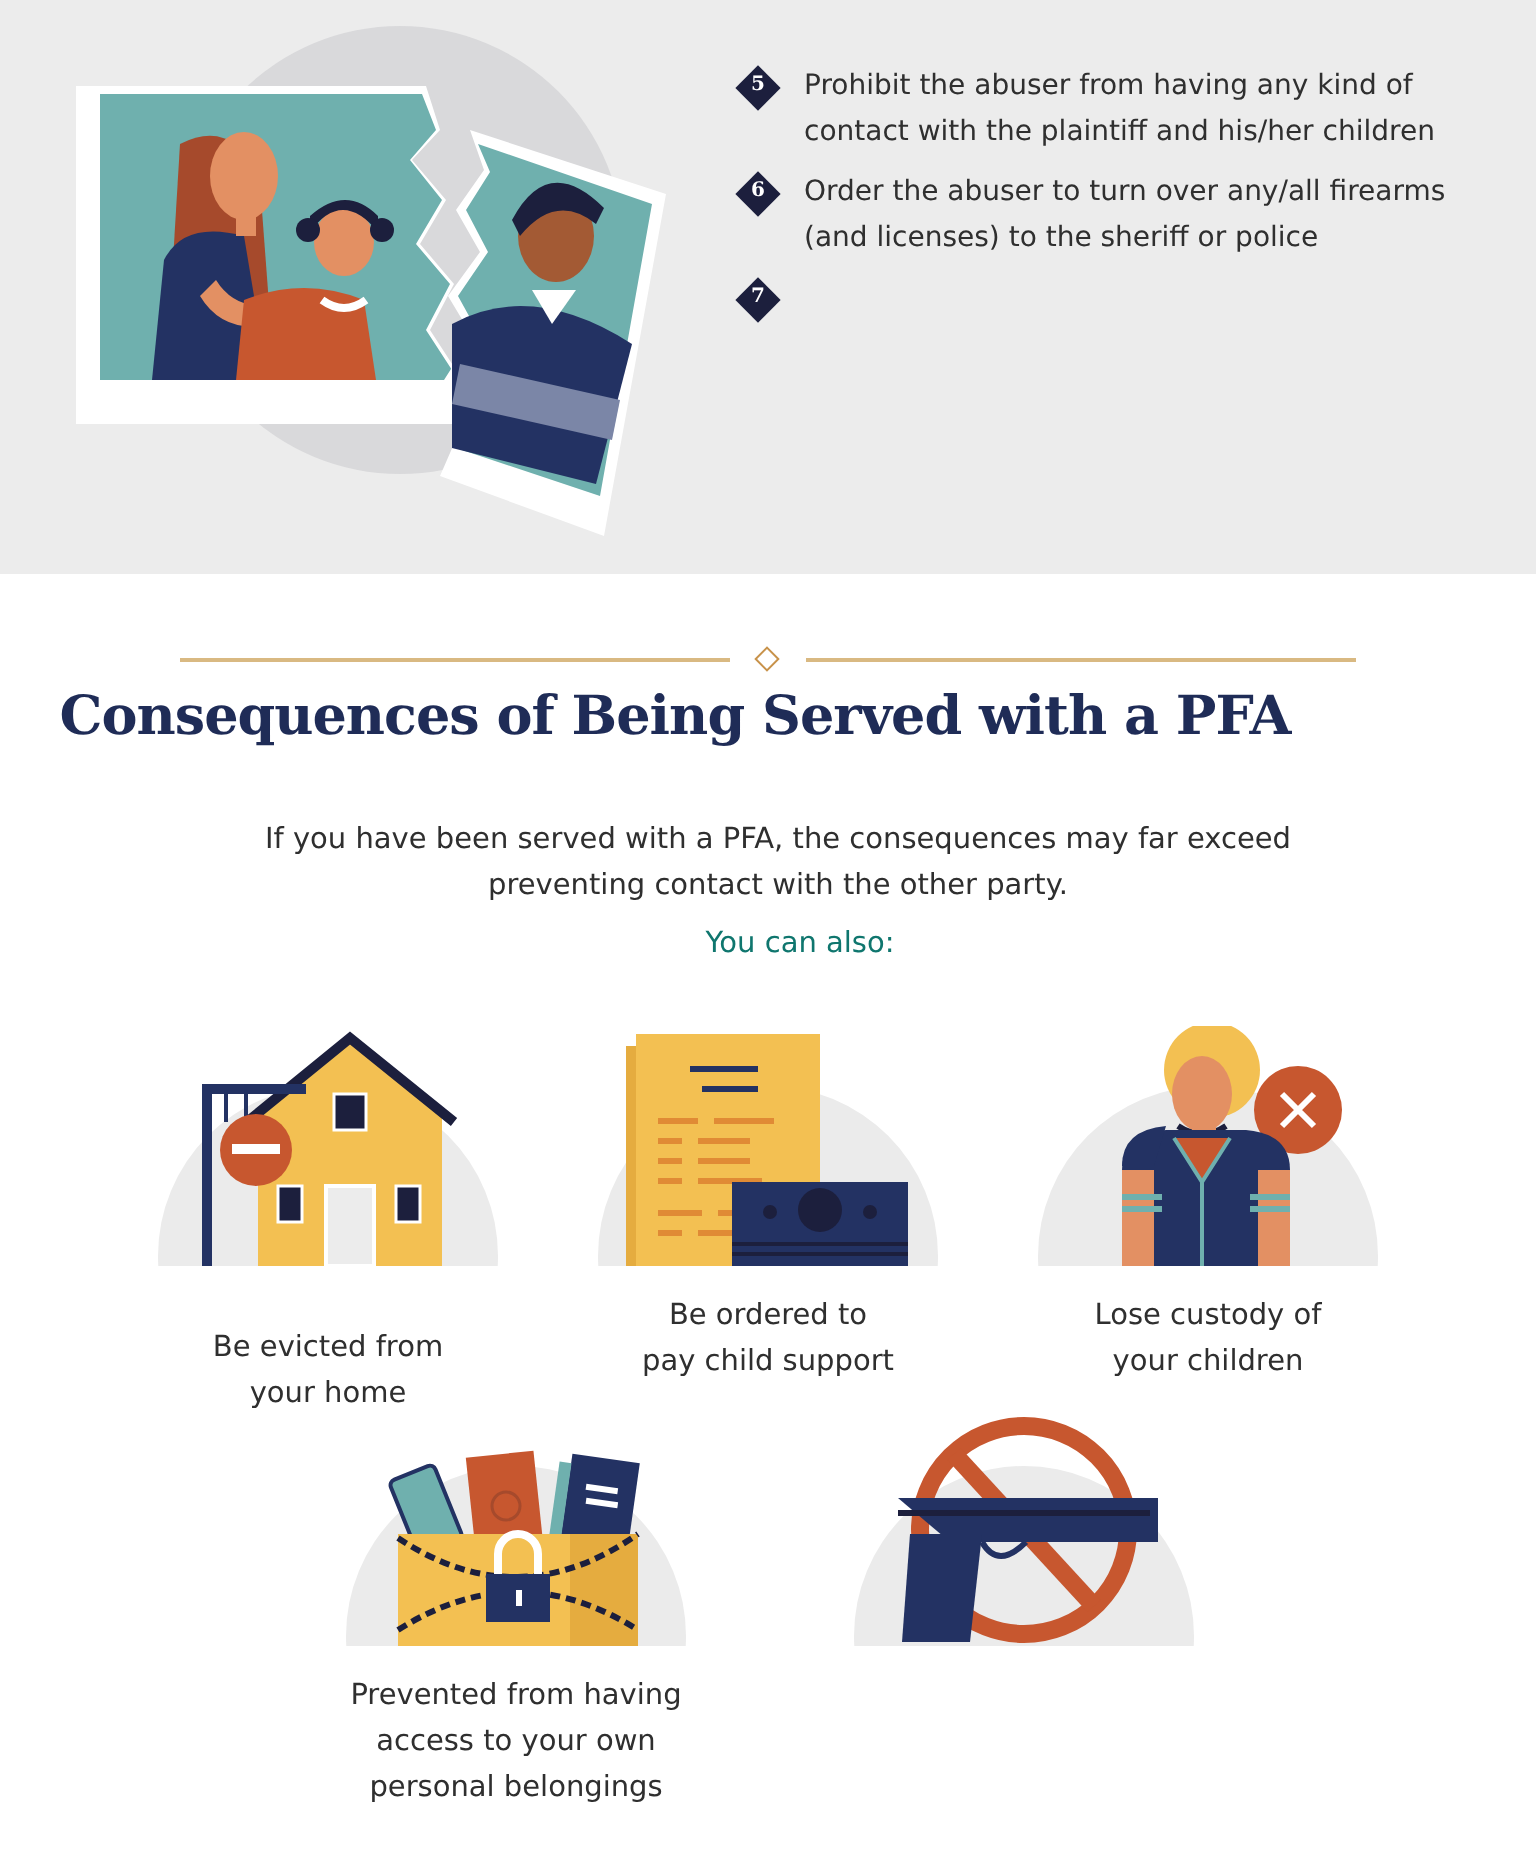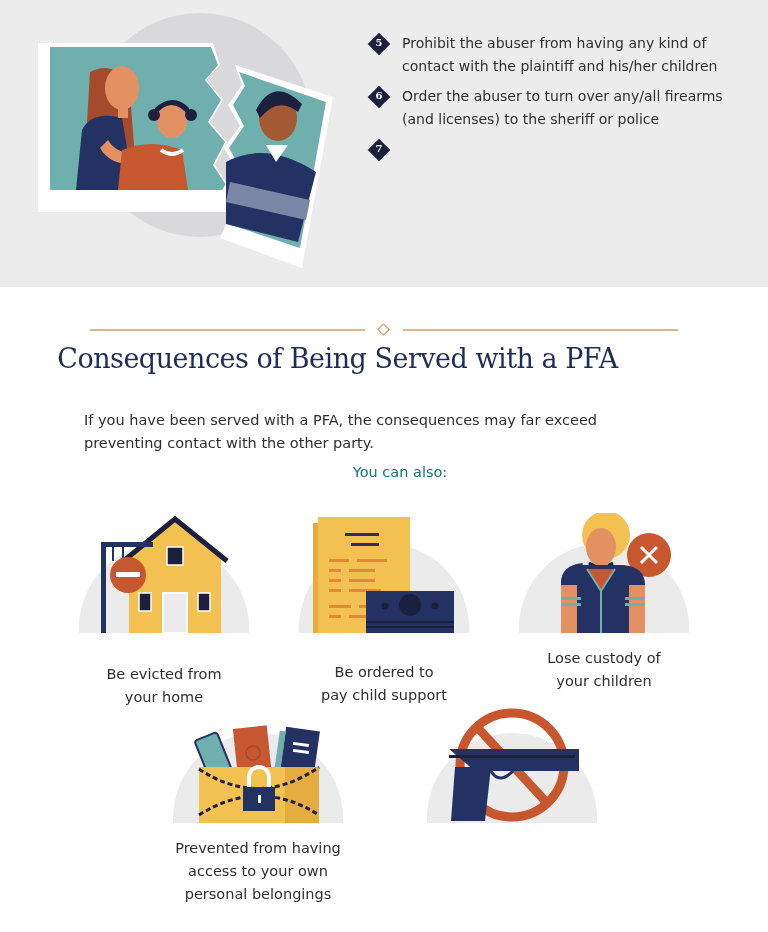--- a/index.html
+++ b/index.html
@@ -12,22 +12,22 @@
   .step-badge .dia { position: absolute; left: 3px; top: 3px; width: 16px; height: 16px; background: #1c1f3d; transform: rotate(45deg); }
   .step-badge .num { position: absolute; left: 0; top: 4px; width: 22px; text-align: center; color: #fff; font-family: "DejaVu Serif", serif; font-size: 10px; font-weight: bold; }
   .step-text { font-size: 14px; line-height: 23px; color: #2f2f2f; }
 
   .divider { position: absolute; top: 323px; left: 90px; width: 588px; height: 14px; }
   .divider .line { position: absolute; top: 6px; height: 2px; background: #d9b982; }
   .divider .line.l { left: 0; width: 275px; }
   .divider .line.r { right: 0; width: 275px; }
   .divider .diamond { position: absolute; left: 289px; top: 2px; width: 9px; height: 9px; border: 1.6px solid #c8924a; transform: rotate(45deg); background: #fff; }
 
-  .title { position: absolute; top: 343px; left: 0; width: 675px; text-align: center; font-family: "DejaVu Serif", serif; font-weight: normal; font-size: 27px; color: #1f2c57; letter-spacing: -0.5px; }
-  .intro { position: absolute; top: 409px; left: 84px; width: 588px; text-align: left; font-size: 14.5px; line-height: 23px; color: #2f2f2f; }
+  .title { position: absolute; top: 343px; left: 0; width: 675px; text-align: center; font-family: "DejaVu Serif", serif; font-weight: bold; font-size: 27px; color: #1f2c57; letter-spacing: -0.5px; }
+  .intro { position: absolute; top: 409px; left: 95px; width: 588px; text-align: center; font-size: 14.5px; line-height: 23px; color: #2f2f2f; }
   .you-can { position: absolute; top: 464px; left: 16px; width: 768px; text-align: center; font-size: 14.5px; color: #0f766e; }
 
   .card { position: absolute; width: 190px; text-align: center; }
   .card .art { position: relative; width: 190px; height: 120px; overflow: hidden; margin: 0 auto; }
   .card .art .semi { position: absolute; left: 10px; top: 30px; width: 170px; height: 170px; border-radius: 50%; background: #ebebeb; }
   .card .art svg { position: absolute; left: 0; top: 0; }
   .card .cap { margin-top: 14px; font-size: 14.5px; line-height: 23px; color: #2f2f2f; }
 </style>
 </head>
 <body>
@@ -139,21 +139,21 @@
           <rect x="60" y="102" width="26" height="3"></rect>
       </g>
       <rect x="77" y="78" width="88" height="42" fill="#233263"></rect>
       <rect x="77" y="108" width="88" height="2" fill="#1c1f3d"></rect>
       <rect x="77" y="113" width="88" height="2" fill="#1c1f3d"></rect>
       <circle cx="121" cy="92" r="11" fill="#1c1f3d"></circle>
       <circle cx="96" cy="93" r="3.5" fill="#1c1f3d"></circle>
       <circle cx="146" cy="93" r="3.5" fill="#1c1f3d"></circle>
     </svg>
   </div>
-  <div class="cap" style="width:130px;margin:28px auto 0;">Be ordered to pay child support</div>
+  <div class="cap" style="width:130px;margin:14px auto 0;">Be ordered to pay child support</div>
 </div>
 
 <div class="card" style="left:509px; top:513px;">
   <div class="art">
     <div class="semi"></div>
     <svg width="190" height="120" viewBox="0 0 190 120">
       <circle cx="97" cy="22" r="24" fill="#f3c052"></circle>
       <ellipse cx="92" cy="34" rx="15" ry="19" fill="#e39063"></ellipse>
       <path d="M80,50 q12,8 24,0" stroke="#1c1f3d" stroke-width="3" fill="none"></path>
       <rect x="87" y="48" width="12" height="10" fill="#e39063"></rect>

